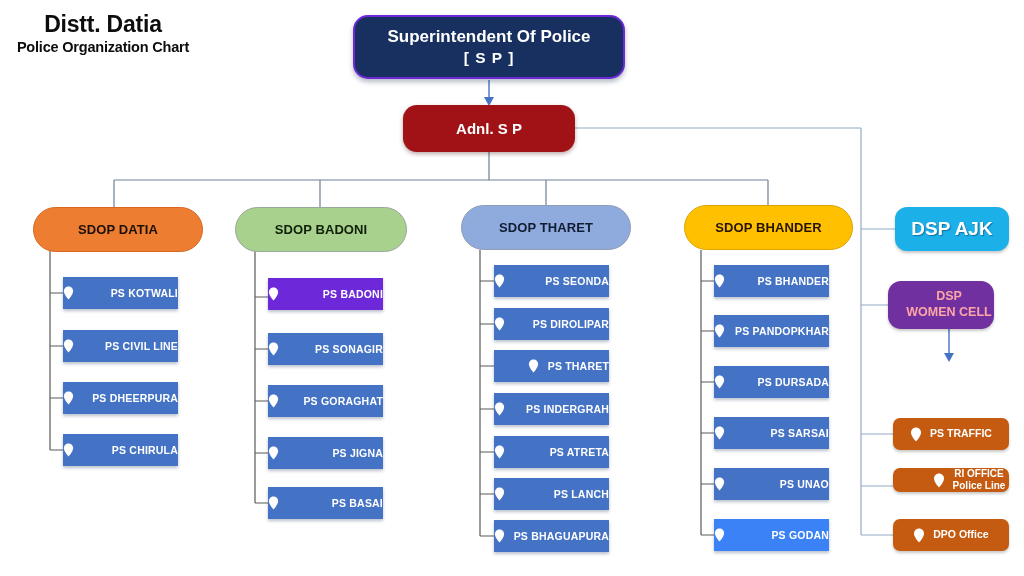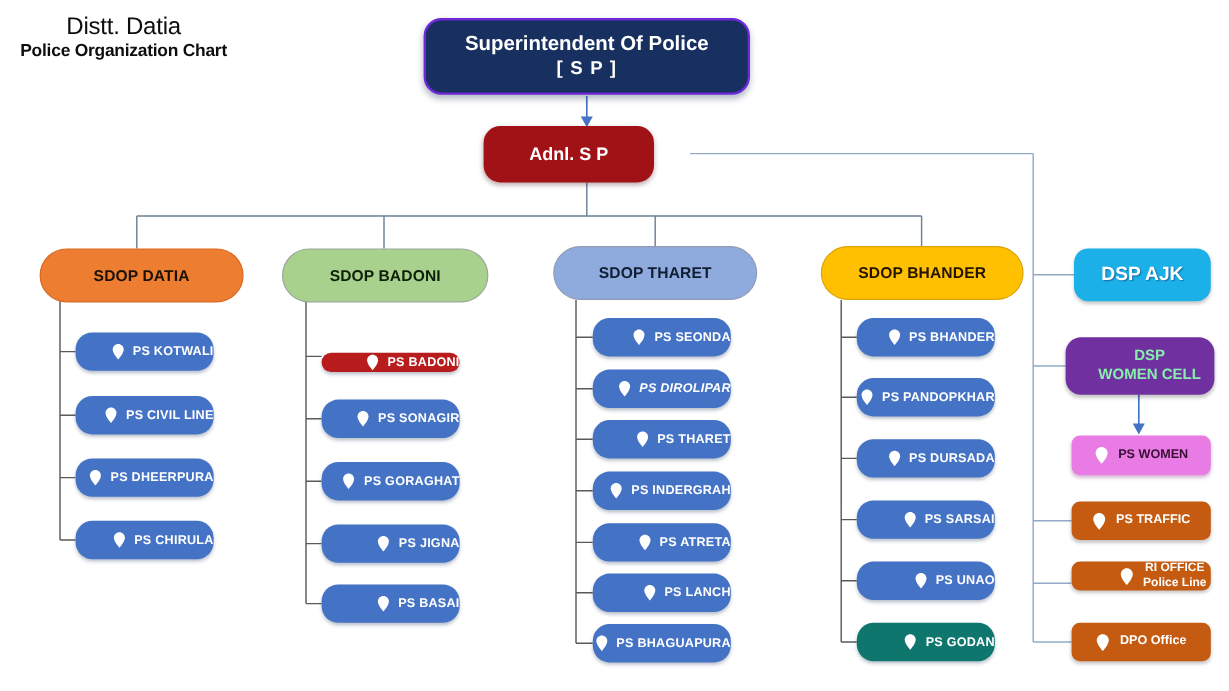--- a/index.html
+++ b/index.html
@@ -5,41 +5,41 @@
   html,body{margin:0;padding:0;background:#ffffff;}
   #stage{
     position:relative;width:1024px;height:576px;background:#ffffff;
     font-family:"Liberation Sans", sans-serif;overflow:hidden;
   }
   #wires{position:absolute;left:0;top:0;z-index:0;}
   .node{position:absolute;z-index:1;box-sizing:border-box;display:flex;
         align-items:center;justify-content:center;text-align:center;}
   
   .title-block{position:absolute;left:8px;top:11px;width:190px;text-align:center;color:#0d0d0d;z-index:1;}
-  .title-line1{font-size:20px;font-weight:400;letter-spacing:-0.2px;}
+  .title-line1{font-size:23px;font-weight:700;letter-spacing:-0.2px;}
   .title-line2{font-size:14.5px;font-weight:600;letter-spacing:-0.2px;margin-top:1px;}
   
   .sp-box{left:353px;top:15px;width:272px;height:64px;border-radius:15px;
           border:2px solid #6d28d9;color:#fff;font-weight:700;
           box-shadow:0 3px 5px rgba(40,60,90,.35);flex-direction:column;line-height:1.3;}
   .sp-line1{font-size:17px;}
   .sp-line2{font-size:15.5px;letter-spacing:1px;}
-  .adnl-box{left:403px;top:105px;width:142px;height:47px;border-radius:14px;
+  .adnl-box{left:403px;top:105px;width:172px;height:47px;border-radius:14px;
             color:#fff;font-weight:700;font-size:15px;box-shadow:0 2px 4px rgba(60,10,10,.35);}
   
   .pill{border:1px solid;border-radius:23px;font-weight:700;font-size:13px;letter-spacing:0.1px;}
   
-  .station{border-radius:14px;color:#fff;font-weight:700;font-size:10.5px;letter-spacing:0.2px;
-           display:flex;gap:7px;align-items:center;justify-content:flex-end;
+  .station{border-radius:0;color:#fff;font-weight:700;font-size:10.5px;letter-spacing:0.2px;
+           display:flex;gap:7px;align-items:center;justify-content:space-between;
            box-shadow:0 2px 3px rgba(30,50,90,.3);}
   .pin{display:inline-flex;flex:0 0 auto;}
   
   .runit{font-weight:700;box-shadow:0 2px 3px rgba(0,0,0,.22);gap:8px;}
   .runit .lines{display:flex;flex-direction:column;line-height:1.25;}
-  .ru-0{border-radius:12px;font-size:16px;text-shadow:1px 1px 1px rgba(13,62,112,.55);}
+  .ru-0{border-radius:12px;font-size:19px;text-shadow:1px 1px 1px rgba(13,62,112,.55);}
   .ru-1{border-radius:13px;font-size:12.5px;}
   .ru-2{border-radius:7px;font-size:10.5px;box-shadow:0 2px 3px rgba(120,30,120,.3);}
   .ru-3{border-radius:7px;font-size:10.5px;}
   .ru-4{border-radius:7px;font-size:10px;}
   .ru-5{border-radius:7px;font-size:10.5px;}
 </style>
 </head>
 <body>
 
 <div id="stage">
@@ -105,21 +105,21 @@
       <span class="pin">
         <svg width="11" height="14" viewBox="0 0 24 30">
           <path fill="#ffffff" d="M12 1C6.5 1 2 5.5 2 11c0 7.5 10 18 10 18s10-10.5 10-18C22 5.5 17.5 1 12 1z"></path>
         </svg>
       </span>
       <span>PS CHIRULA</span>
     </div>
     <div class="node pill" style="left: 235px; top: 207px; width: 172px; height: 45px; background: rgb(169, 209, 142); border-color: rgb(154, 167, 155); color: rgb(15, 32, 8);">
       <span>SDOP BADONI</span>
     </div>
-    <div class="node station" style="left: 268px; top: 294px; width: 115px; height: 16px; background: #b91c1c; color: rgb(255, 255, 255);">
+    <div class="node station" style="left: 268px; top: 278px; width: 115px; height: 32px; background: #6d28d9; color: rgb(255, 255, 255);">
       <span class="pin">
         <svg width="11" height="14" viewBox="0 0 24 30">
           <path fill="#ffffff" d="M12 1C6.5 1 2 5.5 2 11c0 7.5 10 18 10 18s10-10.5 10-18C22 5.5 17.5 1 12 1z"></path>
         </svg>
       </span>
       <span>PS BADONI</span>
     </div>
     <div class="node station" style="left: 268px; top: 333px; width: 115px; height: 32px; background: rgb(68, 114, 196); color: rgb(255, 255, 255);">
       <span class="pin">
         <svg width="11" height="14" viewBox="0 0 24 30">
@@ -156,21 +156,21 @@
       <span>SDOP THARET</span>
     </div>
     <div class="node station" style="left: 494px; top: 265px; width: 115px; height: 32px; background: rgb(68, 114, 196); color: rgb(255, 255, 255);">
       <span class="pin">
         <svg width="11" height="14" viewBox="0 0 24 30">
           <path fill="#ffffff" d="M12 1C6.5 1 2 5.5 2 11c0 7.5 10 18 10 18s10-10.5 10-18C22 5.5 17.5 1 12 1z"></path>
         </svg>
       </span>
       <span>PS SEONDA</span>
     </div>
-    <div class="node station" style="left: 494px; top: 308px; width: 115px; height: 32px; background: rgb(68, 114, 196); color: rgb(255, 255, 255); font-style: italic;">
+    <div class="node station" style="left: 494px; top: 308px; width: 115px; height: 32px; background: rgb(68, 114, 196); color: rgb(255, 255, 255);">
       <span class="pin">
         <svg width="11" height="14" viewBox="0 0 24 30">
           <path fill="#ffffff" d="M12 1C6.5 1 2 5.5 2 11c0 7.5 10 18 10 18s10-10.5 10-18C22 5.5 17.5 1 12 1z"></path>
         </svg>
       </span>
       <span>PS DIROLIPAR</span>
     </div>
     <div class="node station" style="left: 494px; top: 350px; width: 115px; height: 32px; background: rgb(68, 114, 196); color: rgb(255, 255, 255); padding-left: 34px;">
       <span class="pin">
         <svg width="11" height="14" viewBox="0 0 24 30">
@@ -247,51 +247,41 @@
       <span>PS SARSAI</span>
     </div>
     <div class="node station" style="left: 714px; top: 468px; width: 115px; height: 32px; background: rgb(68, 114, 196); color: rgb(255, 255, 255);">
       <span class="pin">
         <svg width="11" height="14" viewBox="0 0 24 30">
           <path fill="#ffffff" d="M12 1C6.5 1 2 5.5 2 11c0 7.5 10 18 10 18s10-10.5 10-18C22 5.5 17.5 1 12 1z"></path>
         </svg>
       </span>
       <span>PS UNAO</span>
     </div>
-    <div class="node station" style="left: 714px; top: 519px; width: 115px; height: 32px; background: #0f766e; color: rgb(255, 255, 255);">
+    <div class="node station" style="left: 714px; top: 519px; width: 115px; height: 32px; background: #3b82f6; color: rgb(255, 255, 255);">
       <span class="pin">
         <svg width="11" height="14" viewBox="0 0 24 30">
           <path fill="#ffffff" d="M12 1C6.5 1 2 5.5 2 11c0 7.5 10 18 10 18s10-10.5 10-18C22 5.5 17.5 1 12 1z"></path>
         </svg>
       </span>
       <span>PS GODAN</span>
     </div>
     <div class="node runit ru-0" style="left: 895px; top: 207px; width: 114px; height: 44px; background: rgb(28, 176, 232); color: rgb(255, 255, 255);">
 
       <span class="lines">
         <div>DSP AJK</div>
       </span>
     </div>
-    <div class="node runit ru-1" style="left: 888px; top: 281px; width: 124px; height: 48px; background: rgb(112, 48, 160); color: #86efac; padding-left: 16px;">
+    <div class="node runit ru-1" style="left: 888px; top: 281px; width: 106px; height: 48px; background: rgb(112, 48, 160); color: #fca5a5; padding-left: 16px;">
 
       <span class="lines">
         <div>DSP</div>
         <div>WOMEN CELL</div>
       </span>
     </div>
-    <div class="node runit ru-2" style="left: 893px; top: 363px; width: 116px; height: 33px; background: rgb(233, 124, 228); color: rgb(58, 13, 53);">
-      <span class="pin">
-        <svg width="12" height="15" viewBox="0 0 24 30">
-          <path fill="#ffffff" d="M12 1C6.5 1 2 5.5 2 11c0 7.5 10 18 10 18s10-10.5 10-18C22 5.5 17.5 1 12 1z"></path>
-        </svg>
-      </span>
-      <span class="lines">
-        <div>PS WOMEN</div>
-      </span>
-    </div>
     <div class="node runit ru-3" style="left: 893px; top: 418px; width: 116px; height: 32px; background: rgb(197, 90, 17); color: rgb(255, 255, 255);">
       <span class="pin">
         <svg width="12" height="15" viewBox="0 0 24 30">
           <path fill="#ffffff" d="M12 1C6.5 1 2 5.5 2 11c0 7.5 10 18 10 18s10-10.5 10-18C22 5.5 17.5 1 12 1z"></path>
         </svg>
       </span>
       <span class="lines">
         <div>PS TRAFFIC</div>
       </span>
     </div>

